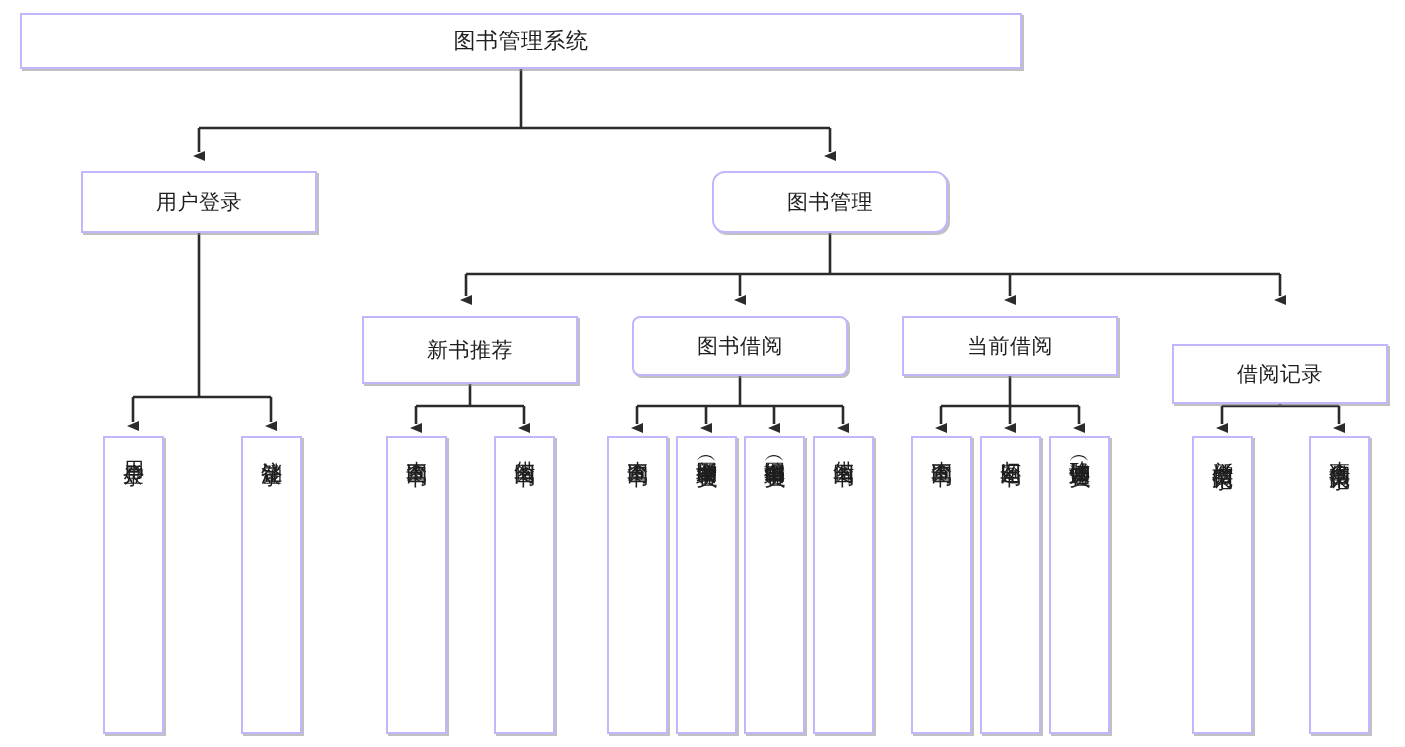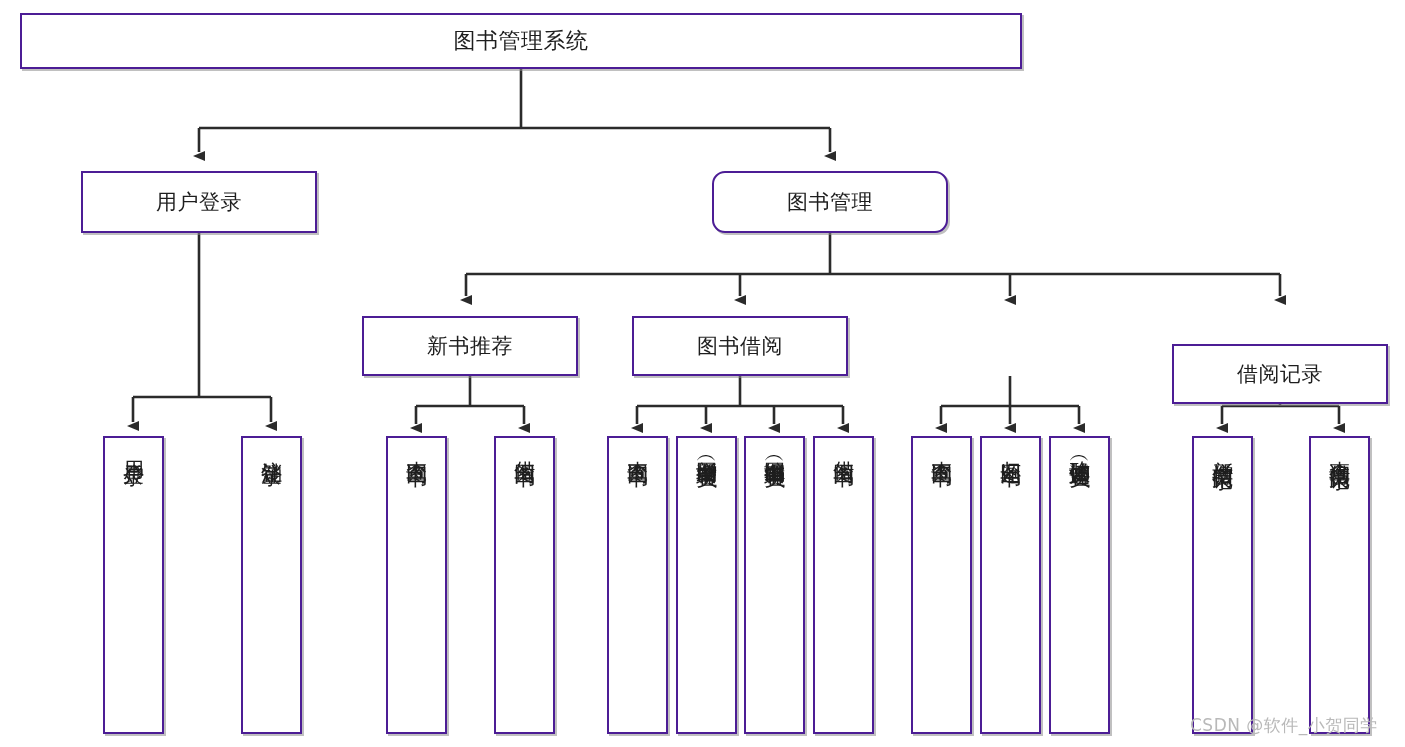--- a/index.html
+++ b/index.html
@@ -19,21 +19,21 @@
     position:absolute;
     left:0; top:0;
     width:1405px;
     height:747px;
     pointer-events:none;
   }
   .node{
     position:absolute;
     box-sizing:border-box;
     background:#ffffff;
-    border:2px solid #4c1d95;
+    border:2px solid #c4b5fd;
     box-shadow:2px 2px 0px rgba(140,140,140,0.55);
     display:flex;
     align-items:center;
     justify-content:center;
     text-align:left;
     color:#1e1e1e;
   }
   .node .lbl{
     display:block;
     line-height:1.18;
@@ -132,25 +132,28 @@
     <span class="lbl">图书管理系统</span>
   </div>
 
   <div class="node h" style="left:81px; top:171px; width:236px; height:62px;">
     <span class="lbl">用户登录</span>
   </div>
   <div class="node h" style="left:712px; top:171px; width:236px; height:62px;border-radius:13px;">
     <span class="lbl">图书管理</span>
   </div>
 
-  <div class="node h" style="left:362px; top:316px; width:216px; height:60px;">
+  <div class="node h" style="left:362px; top:316px; width:216px; height:68px;">
     <span class="lbl">新书推荐</span>
   </div>
-  <div class="node h" style="left:632px; top:316px; width:216px; height:60px;">
+  <div class="node h" style="left:632px; top:316px; width:216px; height:60px;border-radius:8px;">
     <span class="lbl">图书借阅</span>
+  </div>
+  <div class="node h" style="left:902px; top:316px; width:216px; height:60px;">
+    <span class="lbl">当前借阅</span>
   </div>
   <div class="node h" style="left:1172px; top:316px; width:216px; height:60px;margin-top:28px;">
     <span class="lbl">借阅记录</span>
   </div>
 
   <div class="node v" style="left:103px; top:436px; width:61px; height:298px;">
     <span class="lbl">用户登录</span>
   </div>
   <div class="node v" style="left:241px; top:436px; width:61px; height:298px;">
     <span class="lbl">注销登录</span>
@@ -186,15 +189,14 @@
     <span class="lbl">确认归还（管理员）</span>
   </div>
 
   <div class="node v" style="left:1192px; top:436px; width:61px; height:298px;">
     <span class="lbl">新增借阅记录</span>
   </div>
   <div class="node v" style="left:1309px; top:436px; width:61px; height:298px;">
     <span class="lbl">查询借阅记录</span>
   </div>
 
-  <div class="watermark" style="left:1190px; top:714px;">CSDN @软件_小贺同学</div>
 
 </div>
 
 </body></html>

